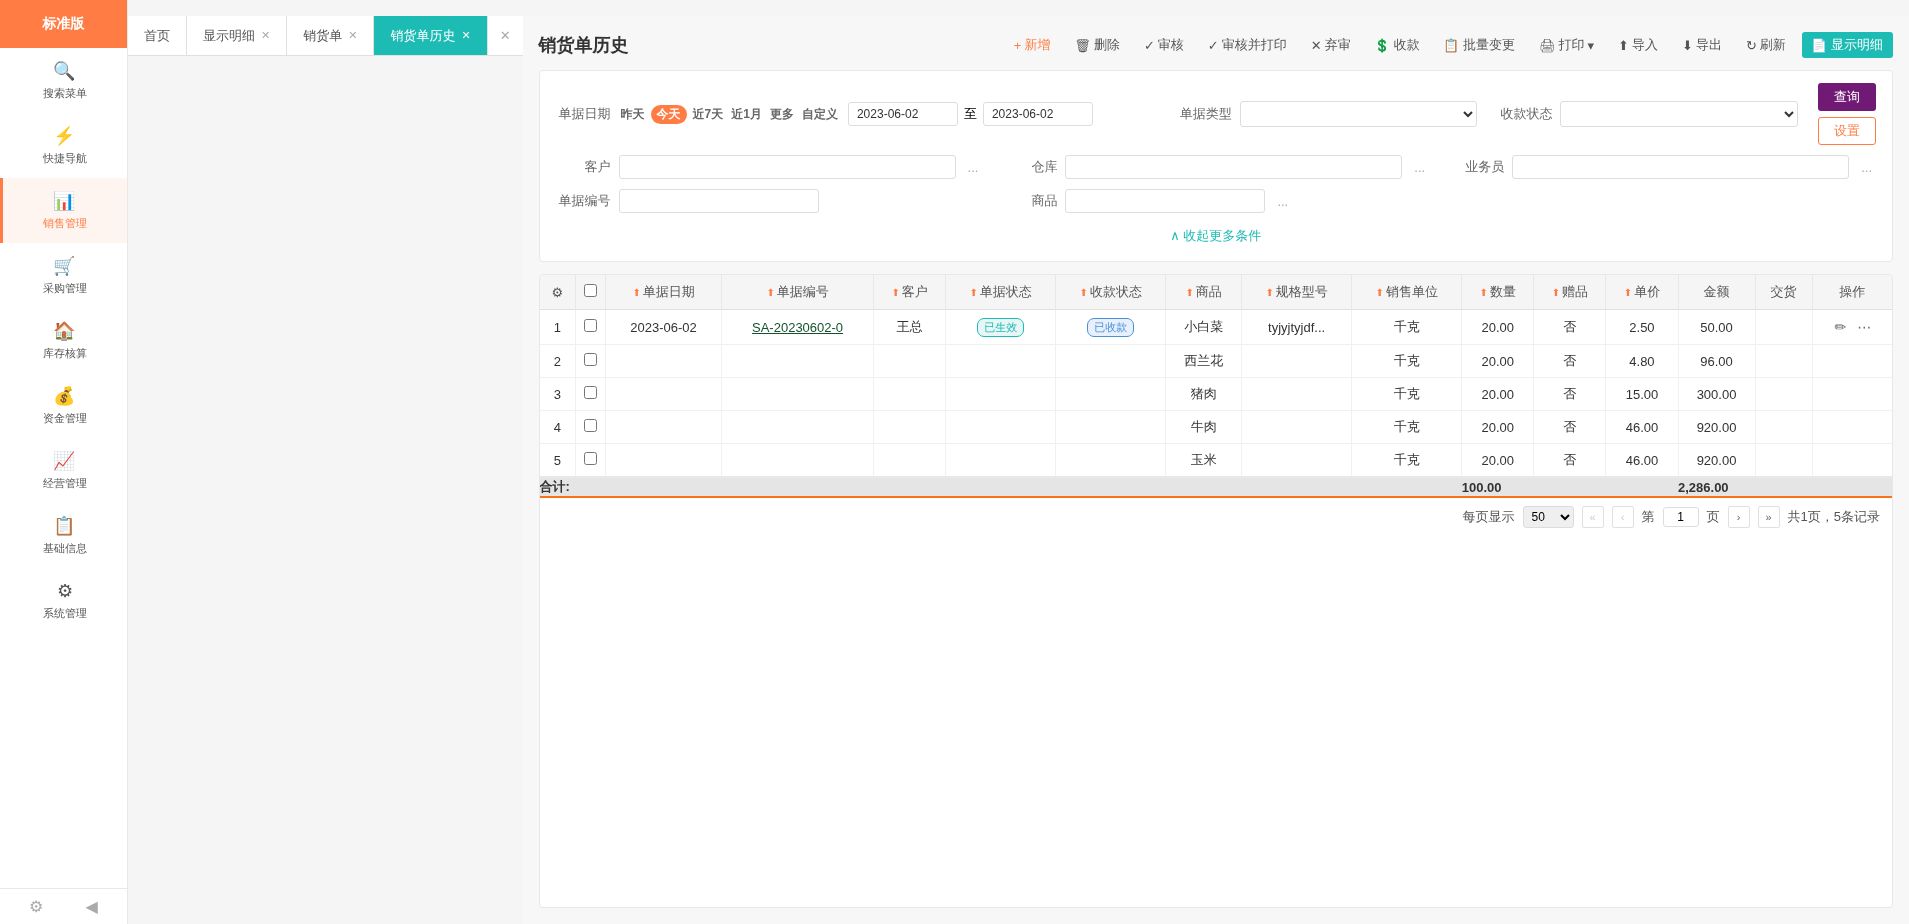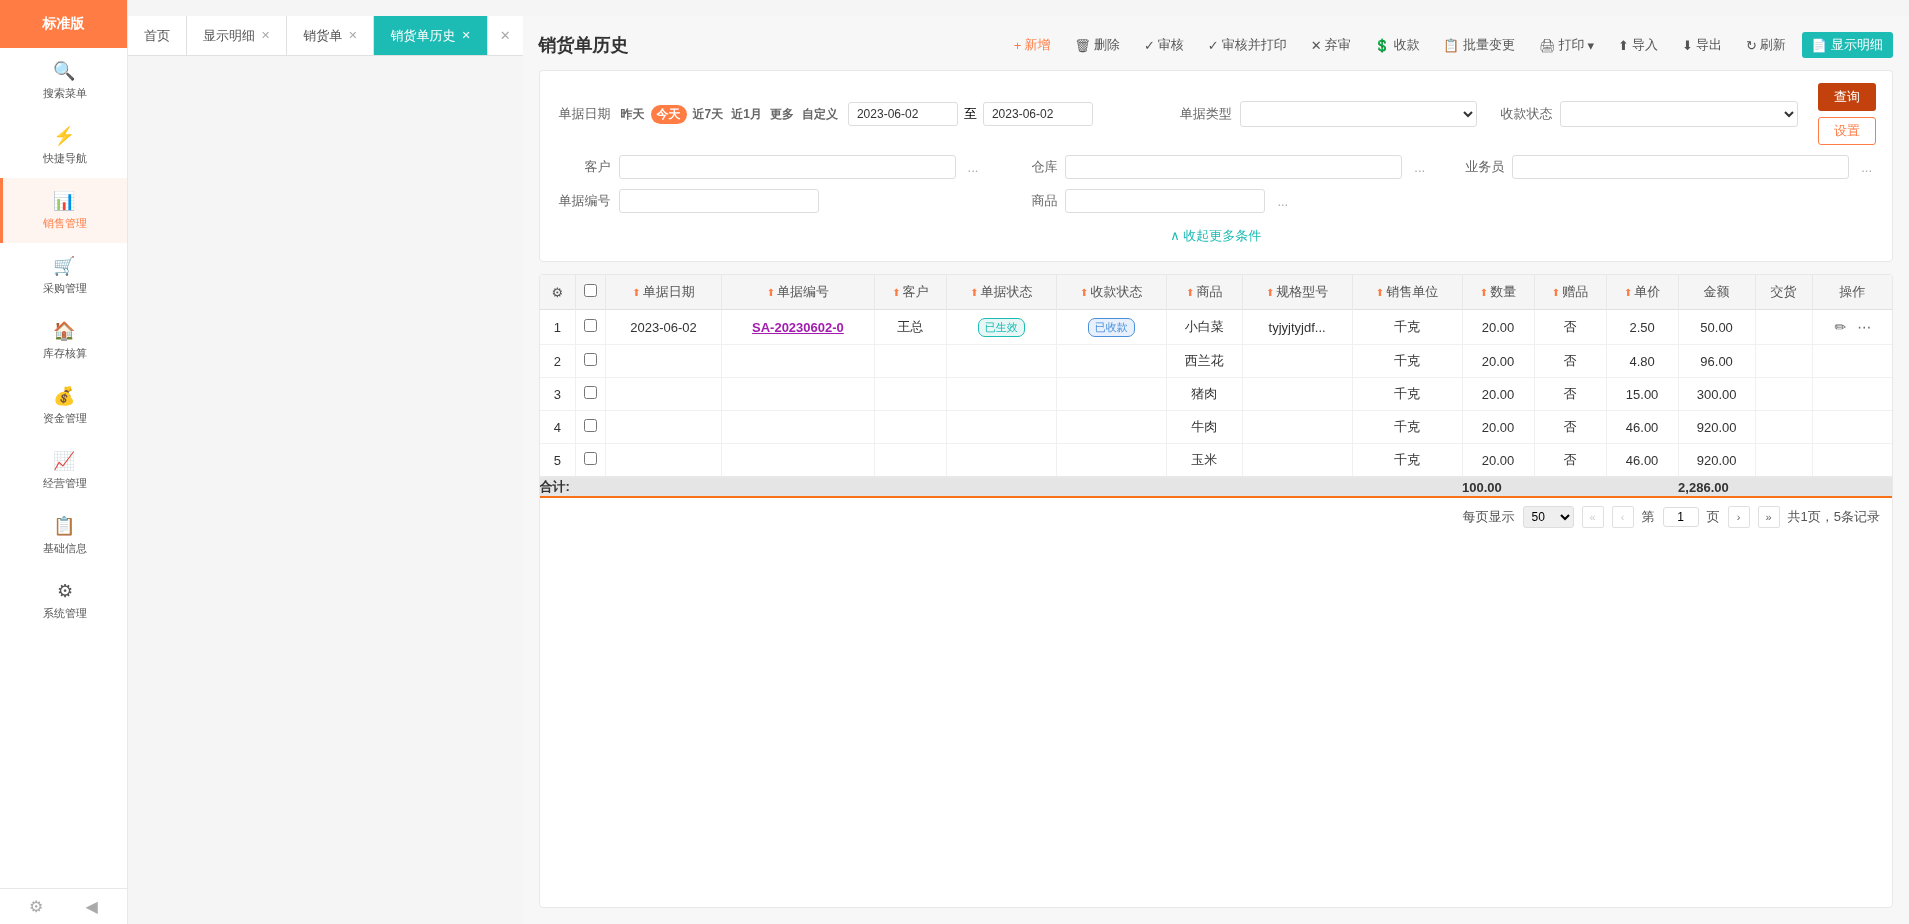--- a/index.html
+++ b/index.html
@@ -217,21 +217,21 @@
     .collapse-btn {
       color: #1cbbb4;
       cursor: pointer;
       font-size: 12px;
       text-align: center;
       padding: 4px;
     }
 
     
     .query-btn {
-      background: #c2410c;
+      background: #701a75;
       color: #fff;
       border: none;
       border-radius: 3px;
       padding: 5px 16px;
       cursor: pointer;
       font-size: 13px;
       white-space: nowrap;
     }
     .set-btn {
       background: #fff;
@@ -362,24 +362,23 @@
     }
 
     
     .gear-th {
       width: 36px;
     }
     .checkbox-th { width: 30px; }
     .action-th { width: 80px; }
 
     .link-text {
-      color: #a21caf;
+      color: #14532d;
       cursor: pointer;
       text-decoration: underline;
-      font-weight: bold;
     }
   </style>
 </head>
 <body>
 
 <div class="sidebar">
   <div class="sidebar-logo">标准版</div>
 
   <div class="sidebar-item">
     <span class="sidebar-item-icon">🔍</span>

